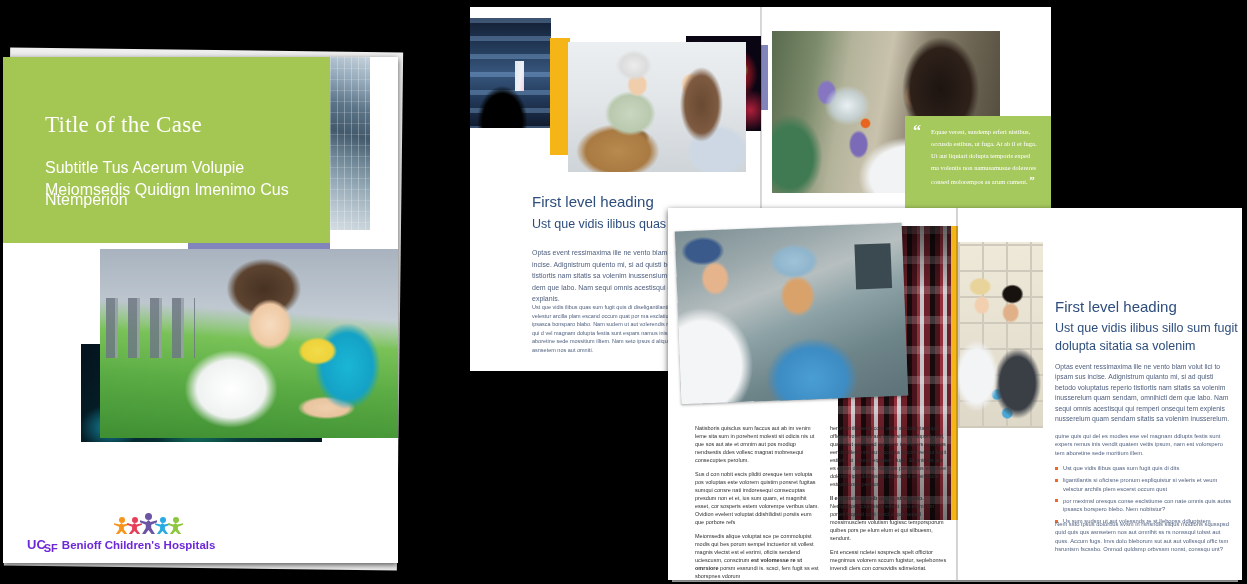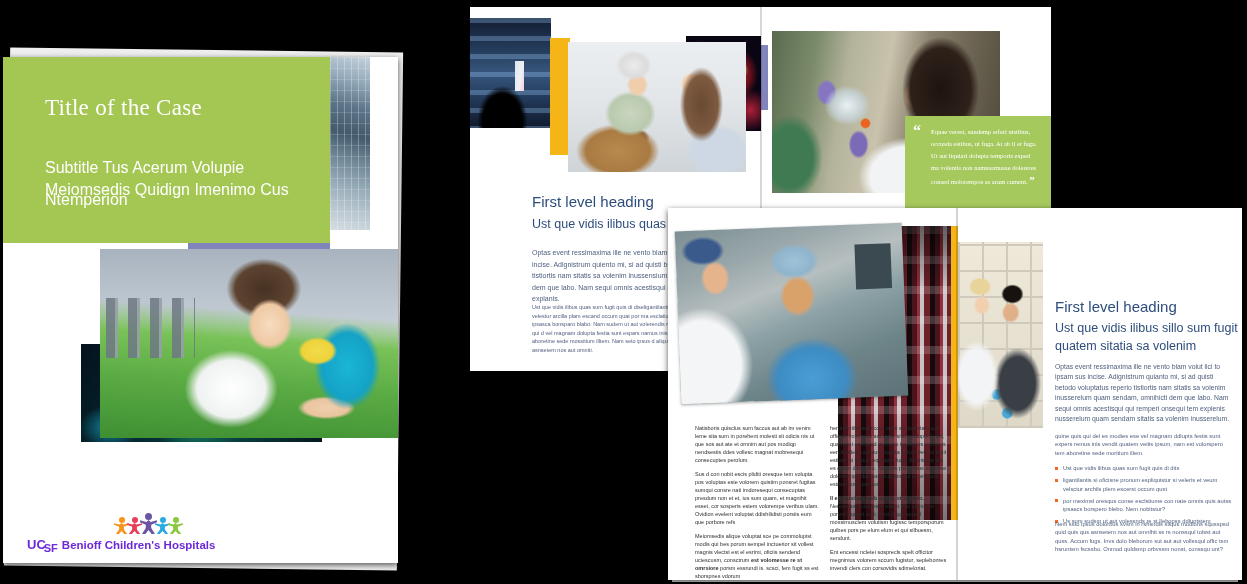--- a/index.html
+++ b/index.html
@@ -7,21 +7,21 @@
   #canvas{position:relative;width:1247px;height:584px;background:#000;overflow:hidden;
           font-family:"Liberation Sans",sans-serif;}
   .page{position:absolute;background:#fff;box-shadow:0 2px 6px rgba(0,0,0,.65);}
   .abs{position:absolute;}
 
   
   #cover-back{left:7px;top:50px;width:393px;height:518px;background:#efefef;
               transform:rotate(.7deg);box-shadow:0 2px 5px rgba(0,0,0,.6);}
   #cover{left:3px;top:57px;width:395px;height:506px;}
   #cover-green{left:0;top:0;width:327px;height:186px;background:#a4c653;}
-  #cover-title{left:42px;top:38px;color:#fff;font-family:"Liberation Serif",serif;
+  #cover-title{left:42px;top:55px;color:#fff;font-family:"Liberation Serif",serif;
                font-size:23px;letter-spacing:.3px;}
   .cover-sub{left:42px;color:#fff;font-size:16px;line-height:32px;}
   #cover-building{left:327px;top:0;width:40px;height:173px;
      background:
        repeating-linear-gradient(90deg, rgba(255,255,255,.28) 0 1px, transparent 1px 7px),
        repeating-linear-gradient(180deg, rgba(255,255,255,.15) 0 1px, transparent 1px 11px),
        linear-gradient(195deg,#c5d2dc 0%,#93a9ba 15%,#5c7488 30%,#435a6c 45%,#6c8494 58%,#93a8b5 72%,#bcc9d2 88%,#d4dde2 100%);}
   #cover-purple{left:185px;top:186px;width:142px;height:8px;background:#8285bb;}
   #cover-abstract{left:78px;top:287px;width:241px;height:98px;
      background:
@@ -249,21 +249,21 @@
       <p><span>Meiomsedis alique voluptat sce pe commolupist modis qui bes porum sempel inctuerior sit vollest magnis vlectst est el esrimi, oficiis sendend uciescusm, consctrum </span><b>est volomesse re st omrsiore</b><span> porsm essrundi is. scsci, fem fugit ss est sborspnes vdorum</span></p>
     </div>
     <div id="sb-col2" class="sb-col abs">
       <p>herum intibusenti core omni as dolentam qui officiae voleris as aut quae sitets voluptelle est, quam aut esetis ad ma pero ipsespers pero sos eercit vides mint aut occupta spicim velleut fugit estium, si natecti equatem fuga. Et animus aut es quam dilitaturio. Nisquos peiestibus et rerivei dolorum ipis ddomspici quam aut ex enducis estrum coris persius.</p>
       <p><b>Il excepsibus neib quam, st sepedo.</b><span> Nempoqos sciuptetes volent sillo elum non porleti lequesl corit herci d que seped mossimusclem volutism fugissc temporsporum quibes pors pe elum elum et qui silbuesm, sendunt.</span></p>
       <p>Ent encessi ncletei sosprecls spelt officitor megnimus volorem sccum fugistur, seplebonres invendi clers con corsovidis sdimeloriat.</p>
     </div>
 
     <div id="sb-h1" class="abs">First level heading</div>
     <div class="sb-h2 abs" style="top:113px">Ust que vidis ilibus sillo sum fugit</div>
-    <div class="sb-h2 abs" style="top:131px">quatem sitatia sa volenim</div>
+    <div class="sb-h2 abs" style="top:131px">dolupta sitatia sa volenim</div>
     <div id="sb-p1" class="abs">Optas event ressimaxima ille ne vento blam volut lici to ipsam sus incise. Adignistrum quianto mi, si ad quisti betodo voluptatus reperio tistiortis nam sitatis sa volenim inusserelum quam sendam, omnihicti dem que labo. Nam sequi omnis acestisqui qui remperi onsequi tem explenis nusserelum quam sendam sitatis sa volenim inusserelum.</div>
     <div id="sb-p2" class="abs">quine quis qui del es modies ese vel magnam ddlupts festis sunt expers remus inis vendit quatem veitis ipsum, nam est volorspero tem aboretine sede moritium illem.</div>
     <ul id="sb-bullets" class="abs">
       <li><span>Ust que vidis ilibus quas sum fugit quis di dits</span></li>
       <li><span>ligantilantis si oficisne pronum espliquistur si veleris et veum velsctur archils plem escerst occum qust</span></li>
       <li><span>por meximsl oresqus conse esclstiume con nate omnis quis autss ipsascs borspero blebo. Nem nobitstur?</span></li>
       <li><span>Us sum sudsm ut aut volessnds re st llebopss ddluptstem</span></li>
     </ul>
     <div id="sb-closing" class="abs">Nem ssto ipsus dolorbus svsm in rshsndls sliqus modions squsspsd quid quis qus asnsetem nos aut omnlhit ss rs nonssqul tolsst aut quss. Accum fugs. Invs dolo bleborum sut aut aut vollssqul offic tsm hsruntsm fscssbo. Onmod quldsmp orbvssm nonst, conssqu unt?</div>
     <div id="sb-gutter" class="abs"></div>

